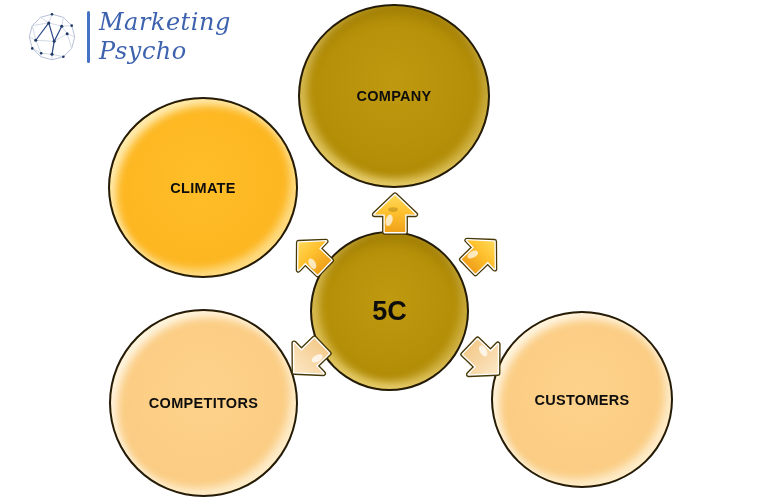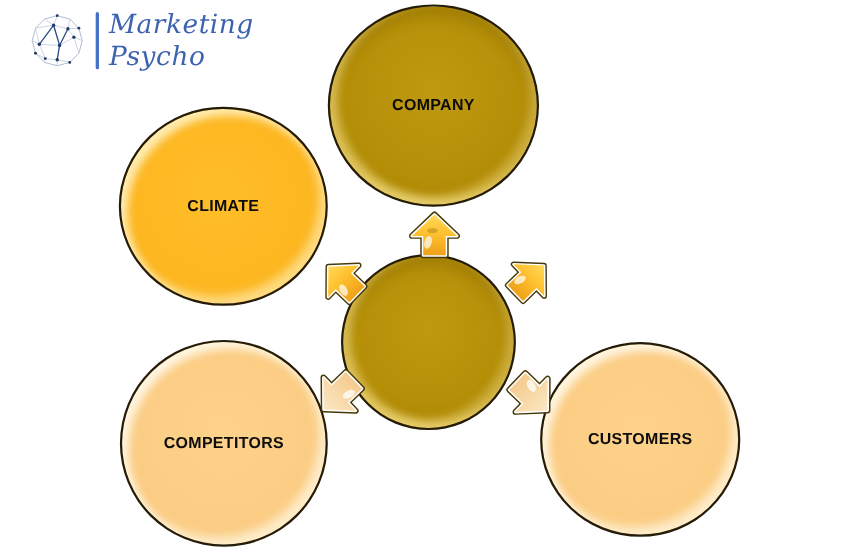--- a/index.html
+++ b/index.html
@@ -127,20 +127,21 @@
   <div class="circle c-peach" id="circle-competitors">
     <span class="label">COMPETITORS</span>
   </div>
 
   <div class="circle c-peach" id="circle-customers">
     <span class="label">CUSTOMERS</span>
   </div>
 
   <div class="circle c-gold" id="circle-center">
     <div class="center-label">
+      <div>5C</div>
     </div>
   </div>
 
   <div class="arrow" id="arrow-up">
     <svg viewBox="0 0 44 40">
       <path class="edge" d="M22 1 L43 21 L32.5 21 L32.5 39 L11.5 39 L11.5 21 L1 21 Z"></path>
       <path class="case" d="M22 1 L43 21 L32.5 21 L32.5 39 L11.5 39 L11.5 21 L1 21 Z"></path>
       <path fill="url(#gradGold)" d="M22 1 L43 21 L32.5 21 L32.5 39 L11.5 39 L11.5 21 L1 21 Z"></path>
       <ellipse cx="16" cy="27" rx="3.4" ry="6" fill="#ffffff" opacity="0.7" transform="rotate(16 16 27)"></ellipse>
       <ellipse cx="20" cy="16" rx="5" ry="2.4" fill="#8a6a08" opacity="0.35"></ellipse>

